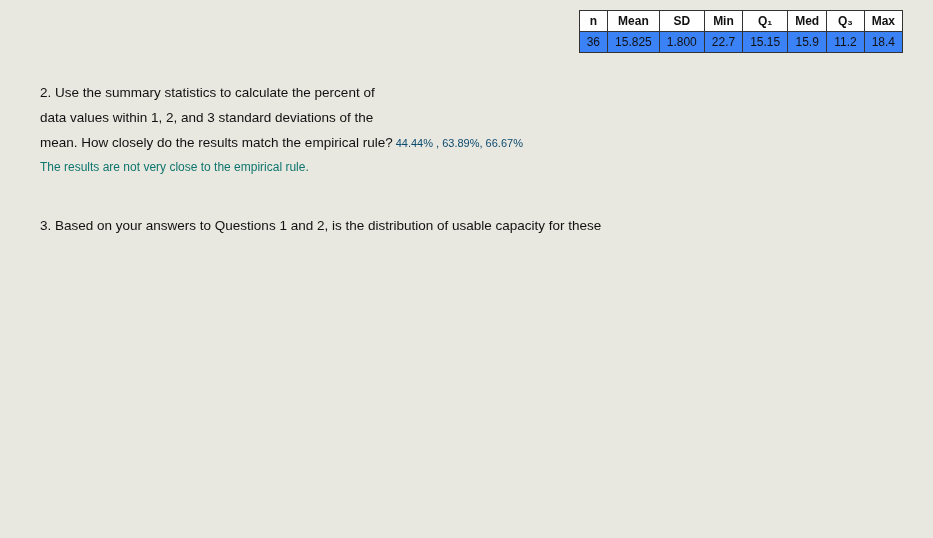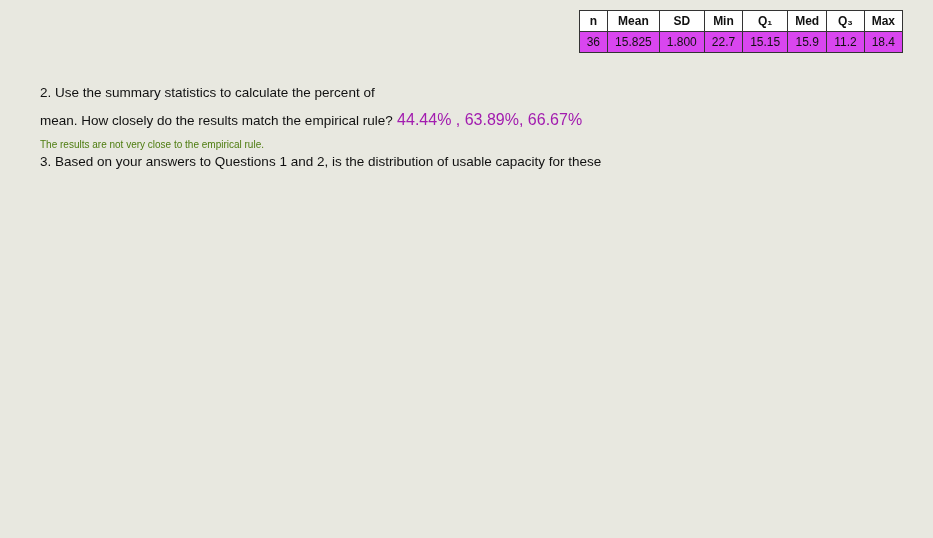--- a/index.html
+++ b/index.html
@@ -47,46 +47,47 @@
       text-align: center;
       white-space: nowrap;
     }
 
     .stats-table th {
       font-weight: bold;
       background-color: #fff;
     }
 
     .stats-table td {
-      background-color: #d946ef;
+      background-color: #3b82f6;
     }
 
     
     .content-area {
       padding-left: 10px;
     }
 
     .question-block {
+      margin-bottom: 40px;
     }
 
     .question-text {
       font-size: 13.5px;
       color: #111;
       line-height: 1.55;
       margin-bottom: 4px;
     }
 
     .answer-inline {
-      color: #a21caf;
-      font-size: 16px;
+      color: #0c4a6e;
+      font-size: 11px;
     }
 
     .answer-block {
-      color: #4d7c0f;
-      font-size: 10px;
+      color: #0f766e;
+      font-size: 12px;
       line-height: 1.55;
       margin-top: 2px;
     }
 
     .question-3-block {
     }
   </style>
 </head>
 <body>
 
@@ -118,20 +119,21 @@
           <td>18.4</td>
         </tr>
       </tbody>
     </table>
   </div>
 
   <div class="content-area">
 
     <div class="question-block">
       <div class="question-text">2. Use the summary statistics to calculate the percent of</div>
+      <div class="question-text">data values within 1, 2, and 3 standard deviations of the</div>
       <div class="question-text">
         <span>mean. How closely do the results match the empirical rule?</span><span class="answer-inline"> 44.44% , 63.89%, 66.67%</span>
       </div>
       <div class="answer-block">The results are not very close to the empirical rule.</div>
     </div>
 
     <div class="question-3-block">
       <div class="question-text">3. Based on your answers to Questions 1 and 2, is the distribution of usable capacity for these</div>
     </div>
 

